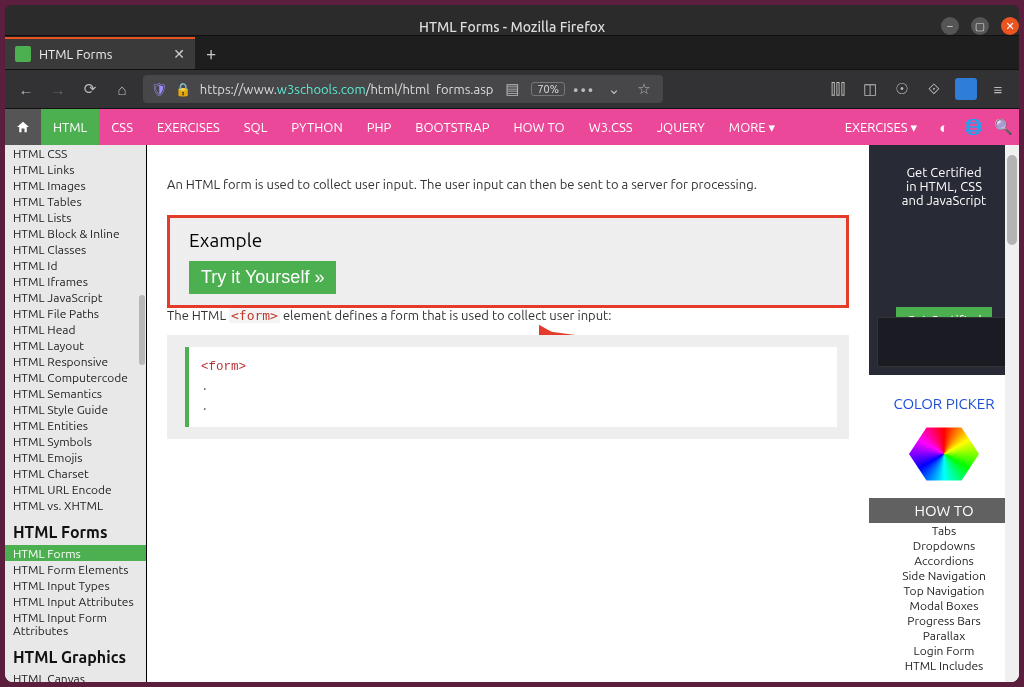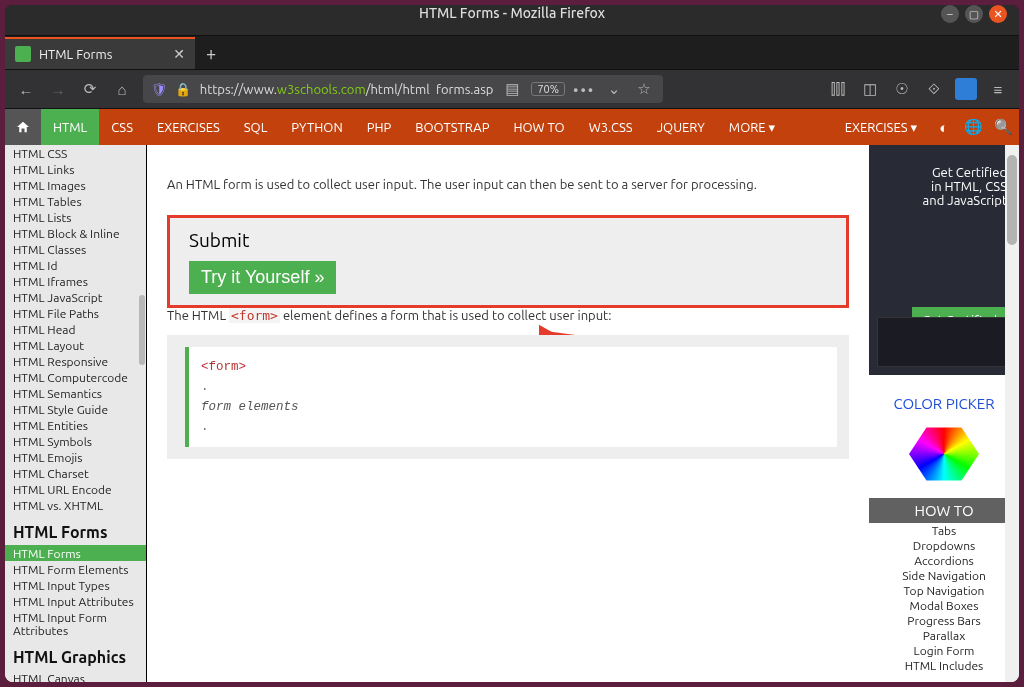--- a/index.html
+++ b/index.html
@@ -9,22 +9,22 @@
   background: #5b1e3c;
   overflow: hidden;
   font-size: 13px;
 }
 .outer-frame {
   position: absolute; left: 5px; top: 5px; width: 1014px; height: 677px;
   background: #1e1e1e; border-radius: 8px; overflow: hidden;
 }
 
 .titlebar {
-  height: 30px; background: #2b2b2b; display: flex; align-items: flex-start;
-  position: relative; gap: 6px; padding: 0 12px;
+  height: 30px; background: #2b2b2b; display: flex; align-items: flex-end;
+  position: relative; gap: 12px; padding: 0 0;
 }
 .titlebar .title {
   position: absolute; left: 0; right: 0; text-align: center; color: #ddd;
   font-weight: 500; font-size: 14px; pointer-events: none;
 }
 .titlebar .win-btn {
   width: 18px; height: 18px; border-radius: 50%; display: flex;
   align-items: center; justify-content: center; color: #ddd; font-size: 11px;
 }
 .titlebar .spacer { flex: 1; }
@@ -52,27 +52,27 @@
 .navicon { color: #bbb; width: 22px; text-align: center; font-size: 15px; }
 .navicon.fade { color: #666; }
 .addr {
   flex: 0 0 440px; height: 28px; background: #474749; border-radius: 4px;
   display: flex; align-items: center; padding: 0 8px; gap: 8px; color: #bbb;
   font-size: 13px;
 }
 .addr .shield { color:#9b8eff; }
 .addr .lock { color:#8ab85a; }
 .addr .url { color: #ddd; flex:1; white-space:nowrap; overflow:hidden; text-overflow:ellipsis;}
-.addr .url .domain { color:#84cc16; }
+.addr .url .domain { color:#5eead4; }
 .zoom-badge{border:1px solid #777;border-radius:3px;padding:0 5px;font-size:11px;color:#ddd;}
 .urlbar .spacer{flex:1;}
 .ext-box{width:22px;height:22px;background:#2e7dd7;border-radius:3px;}
 
 .w3nav {
-  height: 36px; background: #c2410c; display: flex; align-items: stretch;
+  height: 36px; background: #ec4899; display: flex; align-items: stretch;
   font-size: 13px; color: #fff;
 }
 .w3nav .navitem {
   padding: 0 12px; display: flex; align-items: center; cursor: pointer;
 }
 .w3nav .navitem.home { background: #555; width:36px; justify-content:center;}
 .w3nav .navitem.active { background: #4CAF50; }
 .w3nav .spacer { flex: 1; }
 .w3nav .righticon{width:30px;display:flex;align-items:center;justify-content:center;font-size:15px;}
 
@@ -120,21 +120,21 @@
 .main p{font-size:13px;color:#333;margin-bottom:12px;}
 .codetag{color:#c0392b;font-family:Consolas,monospace;background:#f4f4f4;padding:0 2px;}
 .codebox{
   background:#fff;border-left:4px solid #4CAF50;padding:10px 12px;
   font-family:Consolas,'Courier New',monospace;font-size:12.5px;color:#777;line-height:1.6;
 }
 .codebox .tag{color:#b33;}
 .codebox .em{font-style:italic;color:#555;}
 
 .rightrail { width: 150px; padding: 0 0 0 0;}
-.adcard{background:#282a35;color:#fff;padding:20px 12px;font-size:13px;text-align:right; height:230px; position:relative;}
+.adcard{background:#282a35;color:#fff;padding:20px 12px;font-size:13px;text-align:center; height:230px; position:relative;}
 .adcard .certbtn{background:#4CAF50;padding:6px 10px;font-size:13px;display:inline-block;margin-top:100px;}
 .adcard .codepreview{position:absolute;bottom:8px;left:8px;right:8px;height:50px;background:#1b1b24;border:1px solid #333;}
 .cp-title{font-size:15px; text-align:center; margin-top:20px; font-weight:400; color:#1d4ed8;}
 .hexagon{width:70px;height:60px;margin:12px auto;background:conic-gradient(red,yellow,lime,cyan,blue,magenta,red);clip-path:polygon(25% 6%,75% 6%,100% 50%,75% 94%,25% 94%,0 50%);}
 .howto-head{background:#616161;color:#fff;text-align:center;padding:4px;font-size:15px;margin-top:14px;}
 .howto-item{text-align:center;font-size:12px;padding:1px 0;color:#222;}
 </style>
 </head>
 <body>
 
@@ -241,40 +241,39 @@
       <div class="item">HTML Input Form Attributes</div>
       <div class="heading">HTML Graphics</div>
       <div class="item">HTML Canvas</div>
       <div class="sbscroll"></div>
     </div>
 
     <div class="main">
       <p class="intro">An HTML form is used to collect user input. The user input can then be sent to a server for processing.</p>
 
       <div class="example-box highlight">
-        <h3>Submit</h3>
+        <h3>Example</h3>
         <button class="tryit">Try it Yourself »</button>
         <svg class="arrow" width="170" height="40">
           <defs>
               <marker id="ah" markerWidth="10" markerHeight="8" refX="2" refY="4" orient="auto">
                 <path d="M10,0 L0,4 L10,8 Z" fill="#e43b2a"></path>
               </marker>
             </defs>
           <line x1="160" y1="30" x2="10" y2="10" stroke="#e43b2a" stroke-width="3" marker-end="url(#ah)"></line>
         </svg>
       </div>
 
       <p>
         <span>The HTML </span><span class="codetag">&lt;form&gt;</span><span> element defines a form that is used to collect user input:</span>
       </p>
       <div class="example-box" style="padding:12px;">
         <div class="codebox">
           <div><span class="tag">&lt;form&gt;</span></div>
           <div>.</div>
-          <div class="em">form elements</div>
           <div>.</div>
         </div>
       </div>
 
     </div>
 
     <div class="rightrail">
       <div class="adcard">
         <div>Get Certified</div>
         <div>in HTML, CSS</div>

